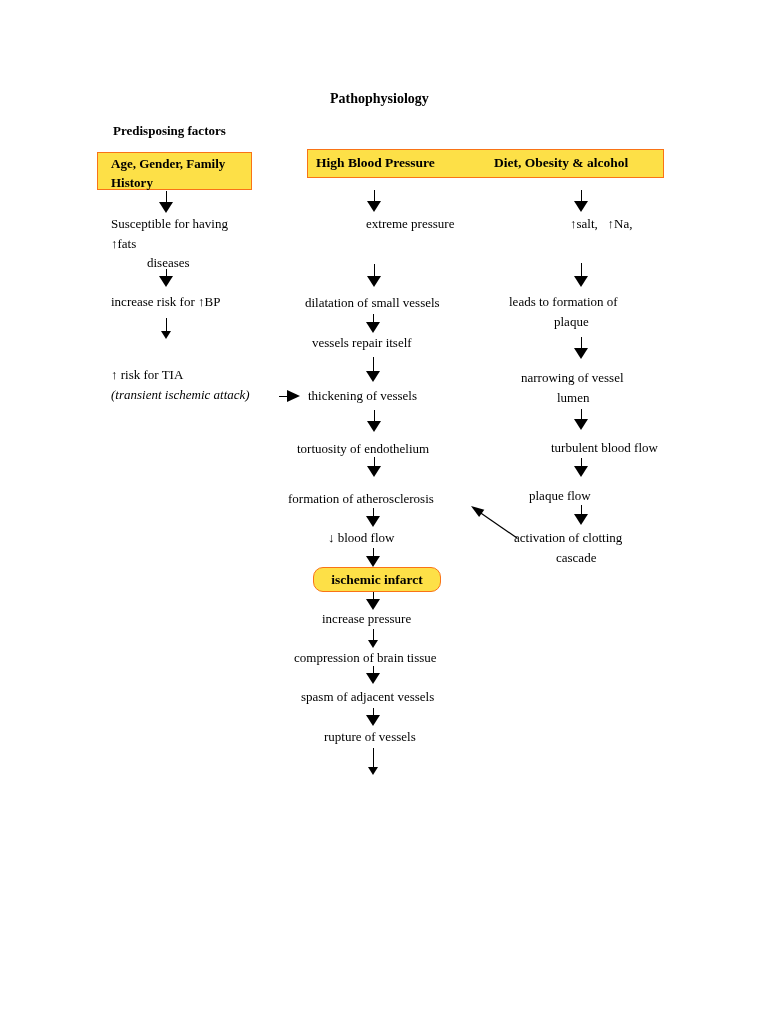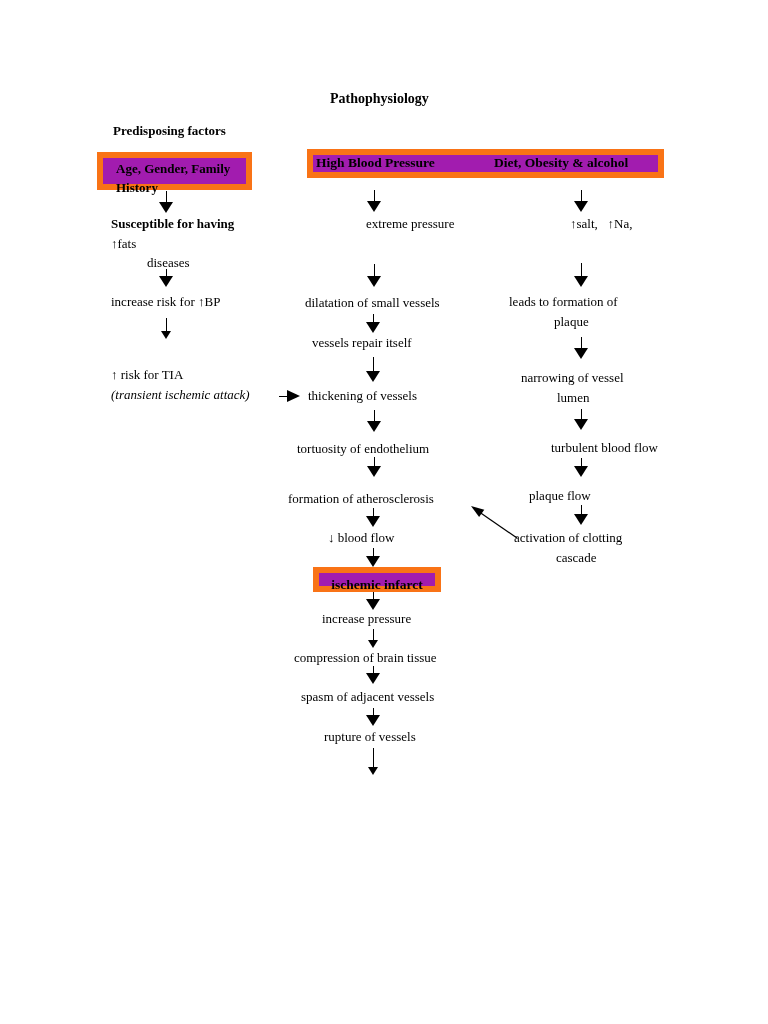--- a/index.html
+++ b/index.html
@@ -1,21 +1,21 @@
 <!DOCTYPE html>
 <html><head>
 <meta charset="utf-8">
 <style>
   html,body{margin:0;padding:0;background:#ffffff;}
   .page{position:relative;width:768px;height:820px;background:#ffffff;
         font-family:"Liberation Serif","DejaVu Serif",serif;font-size:13px;color:#000;
         overflow:hidden;}
   .t{position:absolute;white-space:pre;line-height:14px;}
   .b{font-weight:bold;}
-  .box{position:absolute;border:6px solid #f97316;box-sizing:border-box;background:#a21caf;}
+  .box{position:absolute;border:1px solid #f97316;box-sizing:border-box;background:#fde047;}
   .ctr{text-align:center;}
   
   .arr{position:absolute;display:flex;flex-direction:column;align-items:center;width:16px;}
   .arr .stem{display:block;width:1px;background:#000;}
   .arr .head{display:block;width:0;height:0;border-left:7px solid transparent;
              border-right:7px solid transparent;border-top:11px solid #000;}
   .arr.small .head{border-left-width:5px;border-right-width:5px;border-top-width:8px;}
   
   .rarr{position:absolute;width:0;height:0;border-top:6px solid transparent;
         border-bottom:6px solid transparent;border-left:13px solid #000;}
@@ -33,21 +33,21 @@
 
   <div class="box b" style="left:97px;top:152px;width:155px;height:38px;padding:1px 4px 0 13px;line-height:19px;white-space:normal;">Age, Gender, Family History</div>
   <div class="box" style="left:307px;top:149px;width:357px;height:29px;"></div>
   <div class="t b" style="left:316px;top:156px;font-size:13.5px;">High Blood Pressure</div>
   <div class="t b" style="left:494px;top:156px;font-size:13.5px;">Diet, Obesity &amp; alcohol</div>
 
   <div class="arr" style="left:158px;top:191px;">
       <i class="stem" style="height:11px"></i>
       <i class="head"></i>
     </div>
-  <div class="t" style="left:111px;top:217px;font-weight:bold;">Susceptible for having</div>
+  <div class="t" style="left:111px;top:217px;">Susceptible for having</div>
   <div class="t" style="left:111px;top:237px;">↑fats</div>
   <div class="t" style="left:147px;top:256px;">diseases</div>
   <div class="arr" style="left:158px;top:269px;">
       <i class="stem" style="height:7px"></i>
       <i class="head"></i>
     </div>
   <div class="t" style="left:111px;top:295px;">increase risk for ↑BP</div>
   <div class="arr small" style="left:158px;top:318px;">
       <i class="stem" style="height:13px"></i>
       <i class="head"></i>
@@ -90,21 +90,21 @@
   <div class="arr" style="left:365px;top:508px;">
       <i class="stem" style="height:8px"></i>
       <i class="head"></i>
     </div>
   <div class="t" style="left:328px;top:531px;">↓ blood flow</div>
   <div class="arr" style="left:365px;top:548px;">
       <i class="stem" style="height:8px"></i>
       <i class="head"></i>
     </div>
 
-  <div class="box b ctr" style="left:313px;top:567px;width:128px;height:25px;line-height:23px;font-size:13.5px;">ischemic infarct</div>
+  <div class="box b ctr" style="left:313px;top:567px;width:128px;height:25px;line-height:23px;font-size:13.5px;border-radius:10px;">ischemic infarct</div>
 
   <div class="arr" style="left:365px;top:592px;">
       <i class="stem" style="height:7px"></i>
       <i class="head"></i>
     </div>
   <div class="t" style="left:322px;top:612px;">increase pressure</div>
   <div class="arr small" style="left:365px;top:629px;">
       <i class="stem" style="height:11px"></i>
       <i class="head"></i>
     </div>

